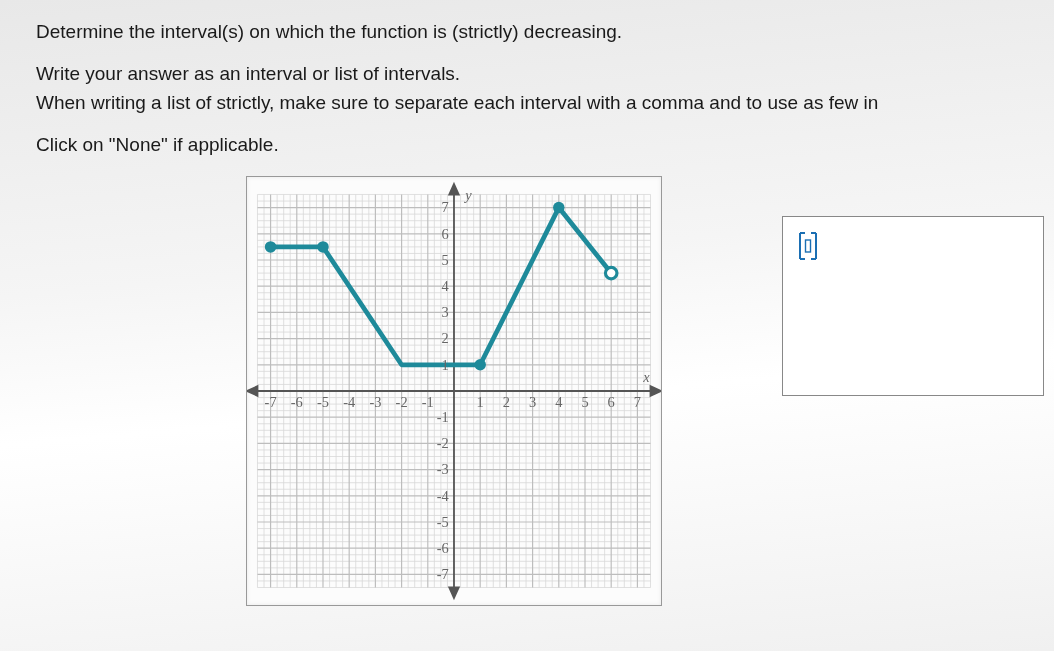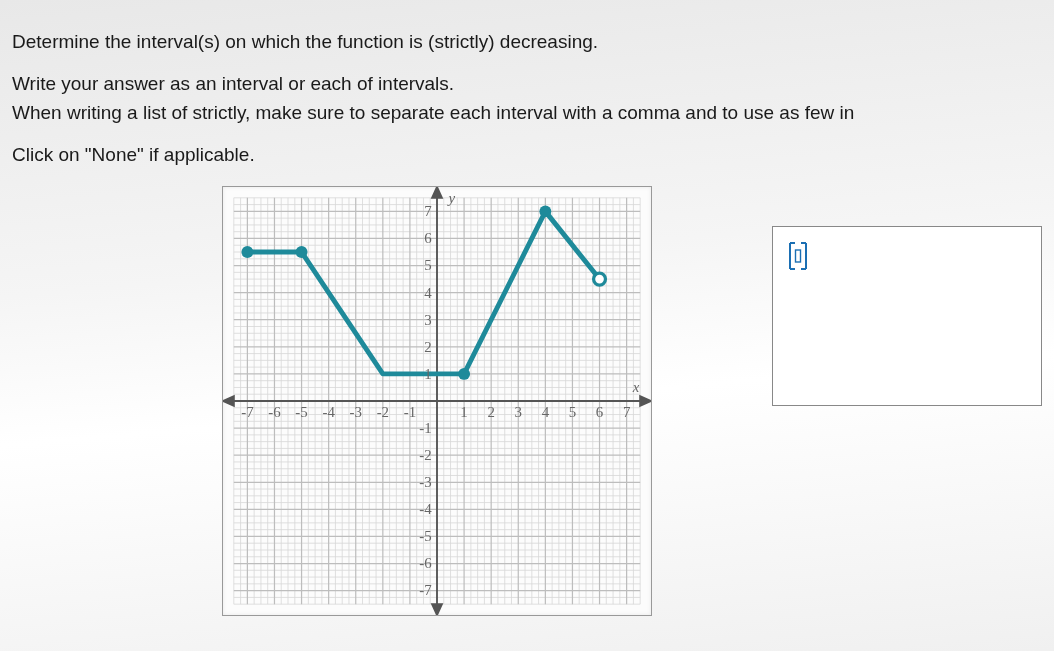--- a/index.html
+++ b/index.html
@@ -6,21 +6,22 @@
   body {
     font-family: Verdana, Geneva, sans-serif;
     background: linear-gradient(175deg, #e8e8e8 0%, #f5f5f5 40%, #ffffff 60%, #f0f0f0 100%);
     width: 1054px;
     height: 651px;
     overflow: hidden;
     color: #2a2a2a;
     position: relative;
   }
   .page {
-    padding: 28px 10px 10px 12px;
+    padding: 18px 10px 10px 12px;
+    margin-left: 24px;
   }
   .question-text {
     font-size: 19px;
     line-height: 1.45;
     color: #1a1a1a;
   }
   .question-text p { margin-bottom: 14px; }
   .content-area {
     display: flex;
     align-items: flex-start;
@@ -58,21 +59,21 @@
   }
   .interval-template svg { width: 22px; height: 30px; }
 </style>
 </head>
 <body>
 
 <div class="page">
 
   <div class="question-text">
     <p>Determine the interval(s) on which the function is (strictly) decreasing.</p>
-    <p style="margin-bottom:2px;">Write your answer as an interval or each of intervals.</p>
+    <p style="margin-bottom:2px;">Write your answer as an interval or list of intervals.</p>
     <p>When writing a list of strictly, make sure to separate each interval with a comma and to use as few in</p>
     <p>Click on "None" if applicable.</p>
   </div>
 
   <div class="content-area">
 
     <div class="graph-wrap">
       <svg class="graph-svg" viewBox="-7.9 -7.9 15.8 15.8">
 
         <g transform="scale(1,-1)">

